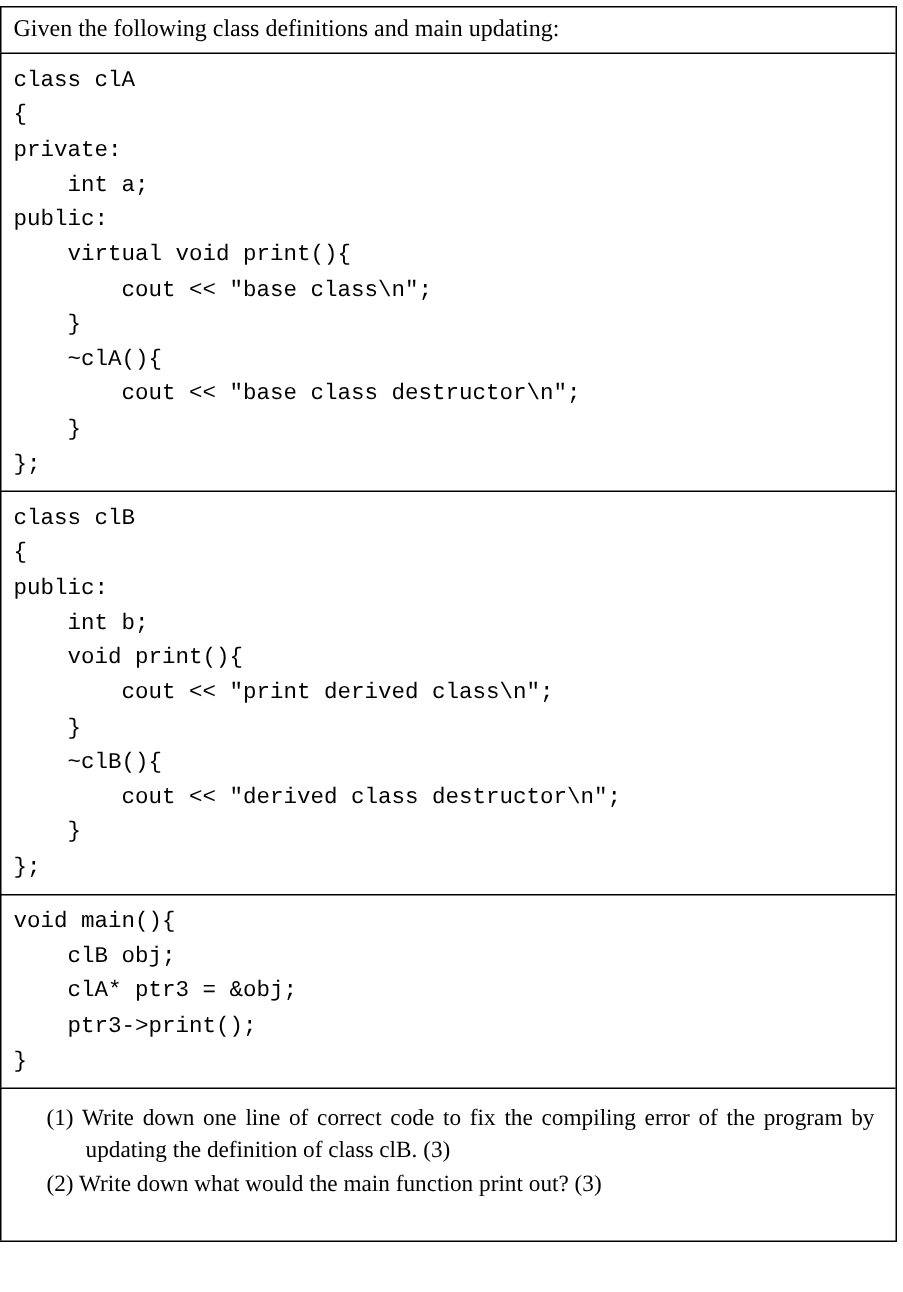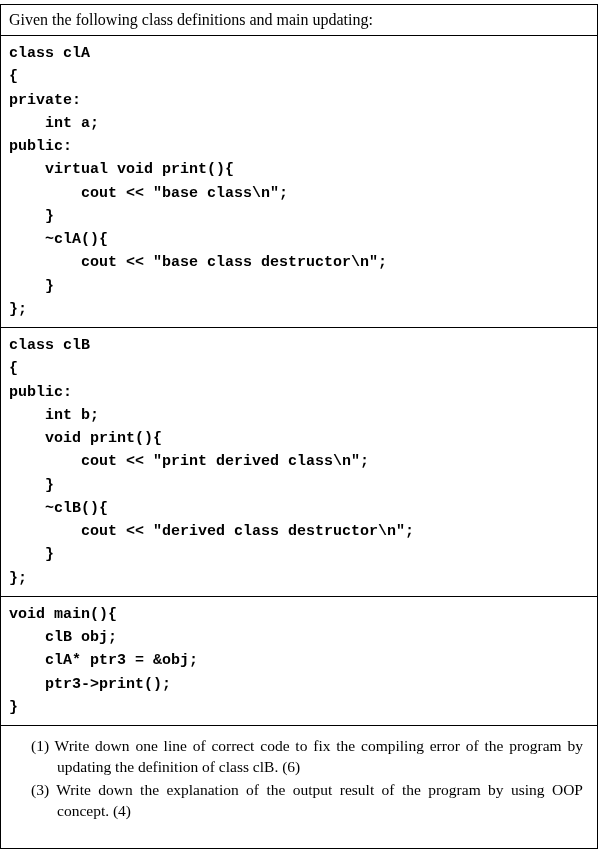--- a/index.html
+++ b/index.html
@@ -25,21 +25,21 @@
     box-sizing: border-box;
   }
   .intro {
     font-family: "Times New Roman", Times, serif;
     font-size: 16px;
     padding: 6px 8px;
   }
   .code {
     font-family: "Courier New", Courier, monospace;
     font-size: 15px;
-    font-weight: bold;
+    font-weight: normal;
     white-space: pre;
     line-height: 1.55;
     padding: 6px 8px 6px 8px;
   }
   .questions {
     font-family: "Times New Roman", Times, serif;
     font-size: 15.5px;
     padding: 10px 14px 24px 14px;
     line-height: 1.35;
   }
@@ -90,18 +90,18 @@
 };</div>
 
   <div class="cell code">void main(){
     clB obj;
     clA* ptr3 = &amp;obj;
     ptr3-&gt;print();
 }</div>
 
   <div class="cell questions">
     <ol>
-      <li>(1) Write down one line of correct code to fix the compiling error of the program by updating the definition of class clB. (6)</li>
-      <li>(3) Write down the explanation of the output result of the program by using OOP concept. (4)</li>
+      <li>(1) Write down one line of correct code to fix the compiling error of the program by updating the definition of class clB. (3)</li>
+      <li>(2) Write down what would the main function print out? (3)</li>
     </ol>
   </div>
 
 </div>
 
 </body></html>

